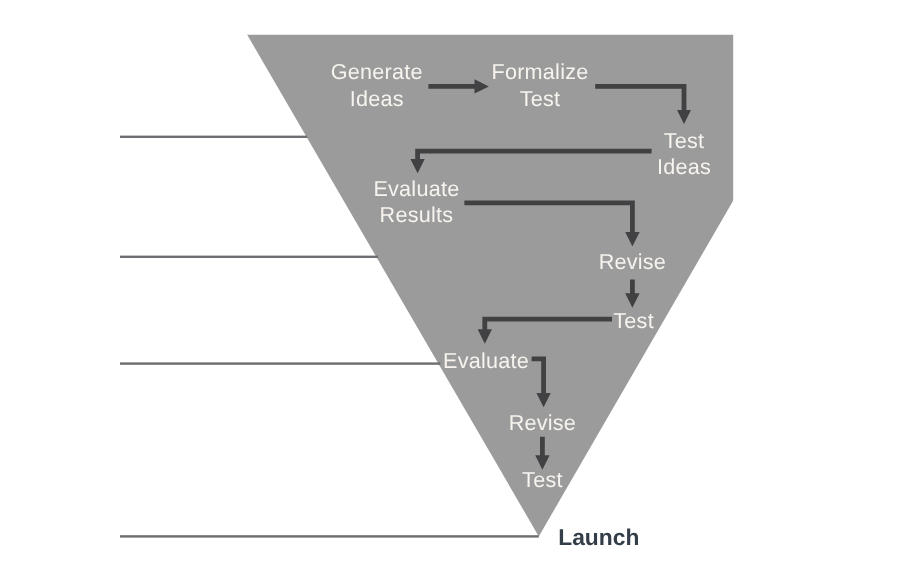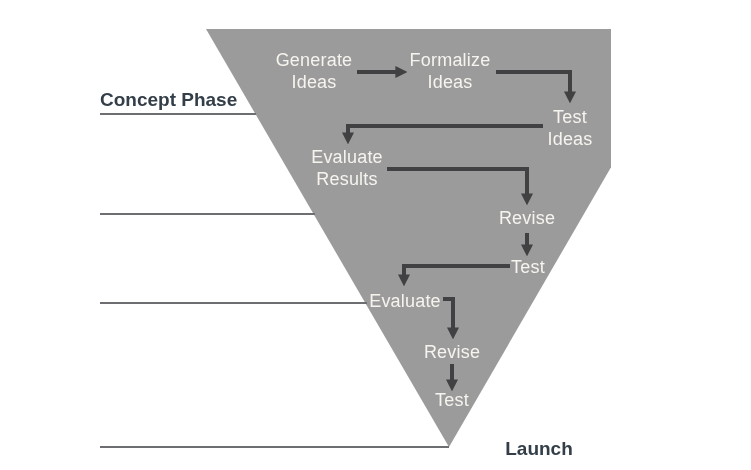--- a/index.html
+++ b/index.html
@@ -75,38 +75,37 @@
     <path class="arrow" d="M527 233 V245" marker-end="url(#ah)"></path>
     <path class="arrow" d="M510 266 H404 V275" marker-end="url(#ah)"></path>
     <path class="arrow" d="M443 299 H453 V328" marker-end="url(#ah)"></path>
     <path class="arrow" d="M452 364 V380" marker-end="url(#ah)"></path>
   </svg>
 
   <div class="layer">
     <div class="step" style="left:314px; top:71px;">Generate
 Ideas</div>
     <div class="step" style="left:450px; top:71px;">Formalize
-Ideas</div>
+Test</div>
     <div class="step" style="left:570px; top:128px;">Test
 Ideas</div>
     <div class="step" style="left:347px; top:168px;">Evaluate
 Results</div>
     <div class="step" style="left:527px; top:218px;">Revise</div>
     <div class="step" style="left:528px; top:267px;">Test</div>
     <div class="step" style="left:405px; top:301px;">Evaluate</div>
     <div class="step" style="left:452px; top:352px;">Revise</div>
     <div class="step" style="left:452px; top:400px;">Test</div>
   </div>
 
   <div class="layer">
-    <div class="phase" style="left:100px; top:90px;">Concept Phase</div>
     <div class="phase-line" style="left:100px; top:113px; width:156px;"></div>
 
     <div class="phase-line" style="left:100px; top:213px; width:215px;"></div>
 
     <div class="phase-line" style="left:100px; top:302px; width:267px;"></div>
 
     <div class="phase-line" style="left:100px; top:446px; width:349px;"></div>
 
-    <div class="launch" style="left:499px; top:449px;margin-left:40px;">Launch</div>
+    <div class="launch" style="left:499px; top:449px;">Launch</div>
   </div>
 
 </div>
 
 </body></html>

